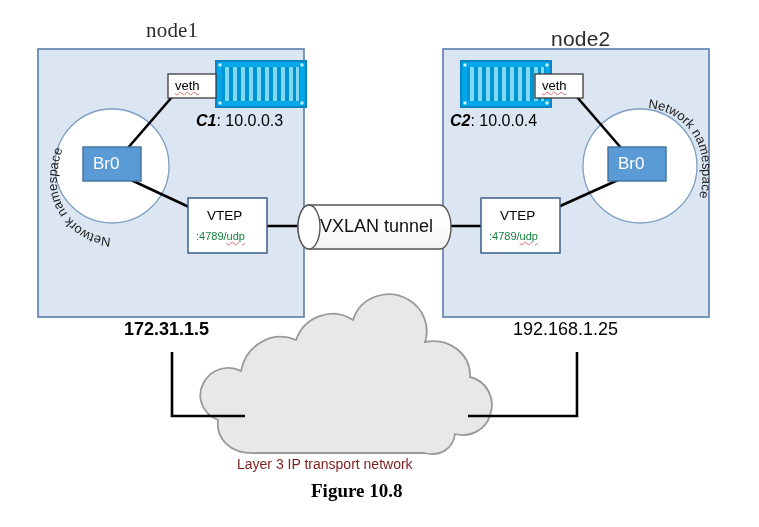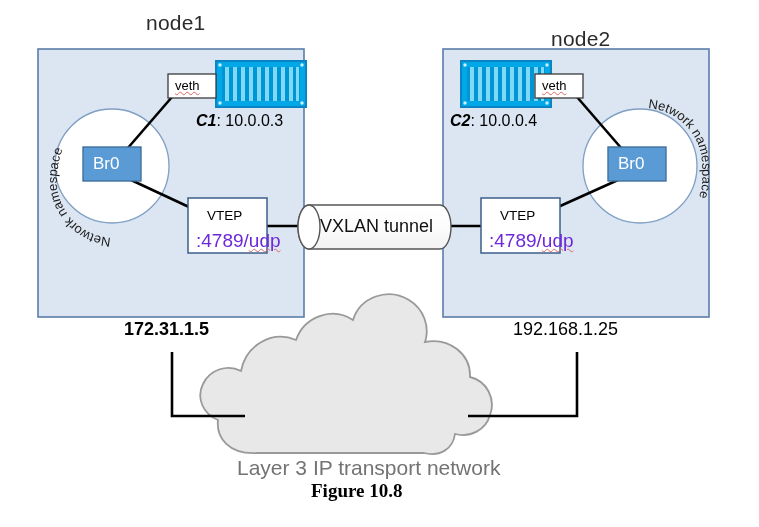--- a/index.html
+++ b/index.html
@@ -49,42 +49,42 @@
   }
   .tunnel-label {
     font-size: 18px;
     color: #111;
   }
   .vtep-l1 {
     font-size: 13.5px;
     color: #000;
   }
   .vtep-l2 {
-    font-size: 19px;
-    color: #6d28d9;
+    font-size: 11px;
+    color: #15803d;
     border-bottom: 0;
   }
   .squiggle {
     text-decoration: underline;
     text-decoration-color: #e06666;
     text-decoration-style: wavy;
     text-decoration-thickness: 1px;
     margin-top: 44px;
   }
   .veth-label {
     font-size: 13px;
     color: #000;
   }
   .br0-label {
     font-size: 17px;
     color: #ffffff;
   }
   .cloud-caption {
-    font-size: 21px;
-    color: #737373;
+    font-size: 14px;
+    color: #7f1d1d;
   }
   .figure-caption {
     font-family: "Liberation Serif", serif;
     font-size: 19px;
     font-weight: bold;
     color: #000;
   }
   .watermark {
     font-size: 17px;
     color: #d8d8d8;
@@ -206,21 +206,21 @@
                C 487,381 496,399 490,415
                C 486,430 470,438 455,434
                C 453,449 440,457 424,453
                Z" fill="#e8e8e8" stroke="#999999" stroke-width="1.8"></path>
     </g>
 
     <polyline points="172,352 172,416 245,416" fill="none" stroke="#000" stroke-width="2.6"></polyline>
     <polyline points="577,352 577,416 468,416" fill="none" stroke="#000" stroke-width="2.6"></polyline>
   </svg>
 
-  <div class="lbl node-title" style="left:146px; top:12px;">node1</div>
+  <div class="lbl node-title" style="left:146px; top:20px;font-family:Liberation Serif, serif;">node1</div>
   <div class="lbl node-title" style="left:551px; top:28px;">node2</div>
 
   <div class="lbl veth-label" style="left:175px; top:79px;">
     <span class="squiggle">veth</span>
   </div>
   <div class="lbl veth-label" style="left:542px; top:79px;">
     <span class="squiggle">veth</span>
   </div>
 
   <div class="lbl br0-label" style="left:93px; top:155px;">Br0</div>

